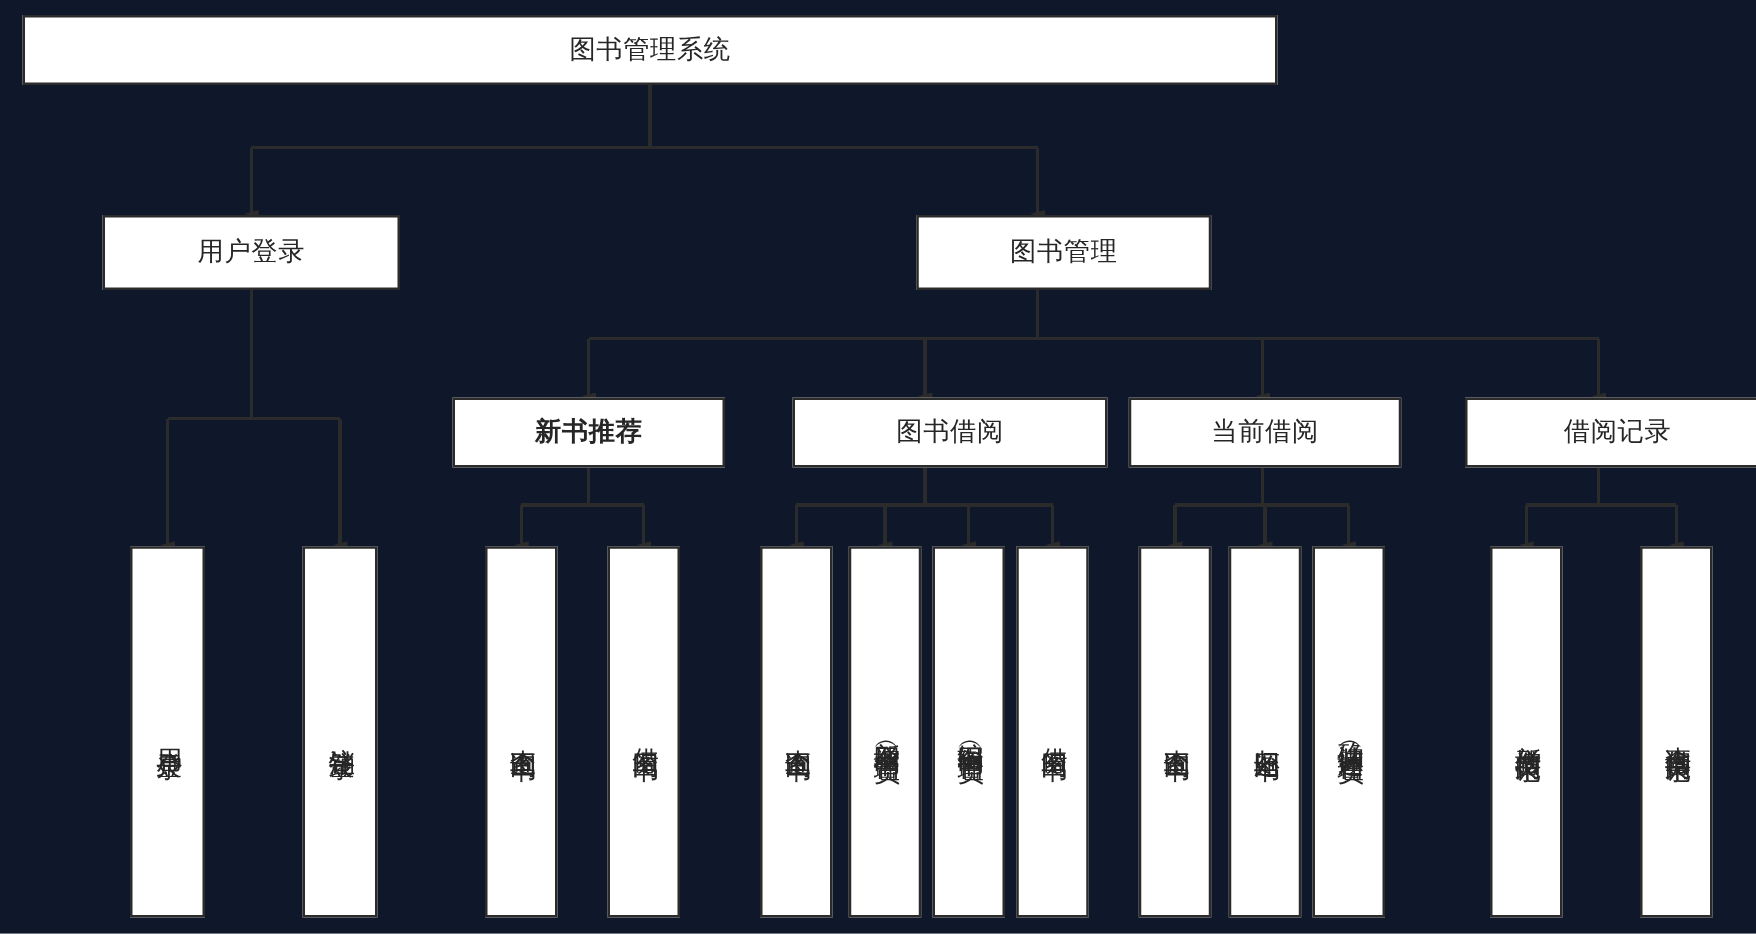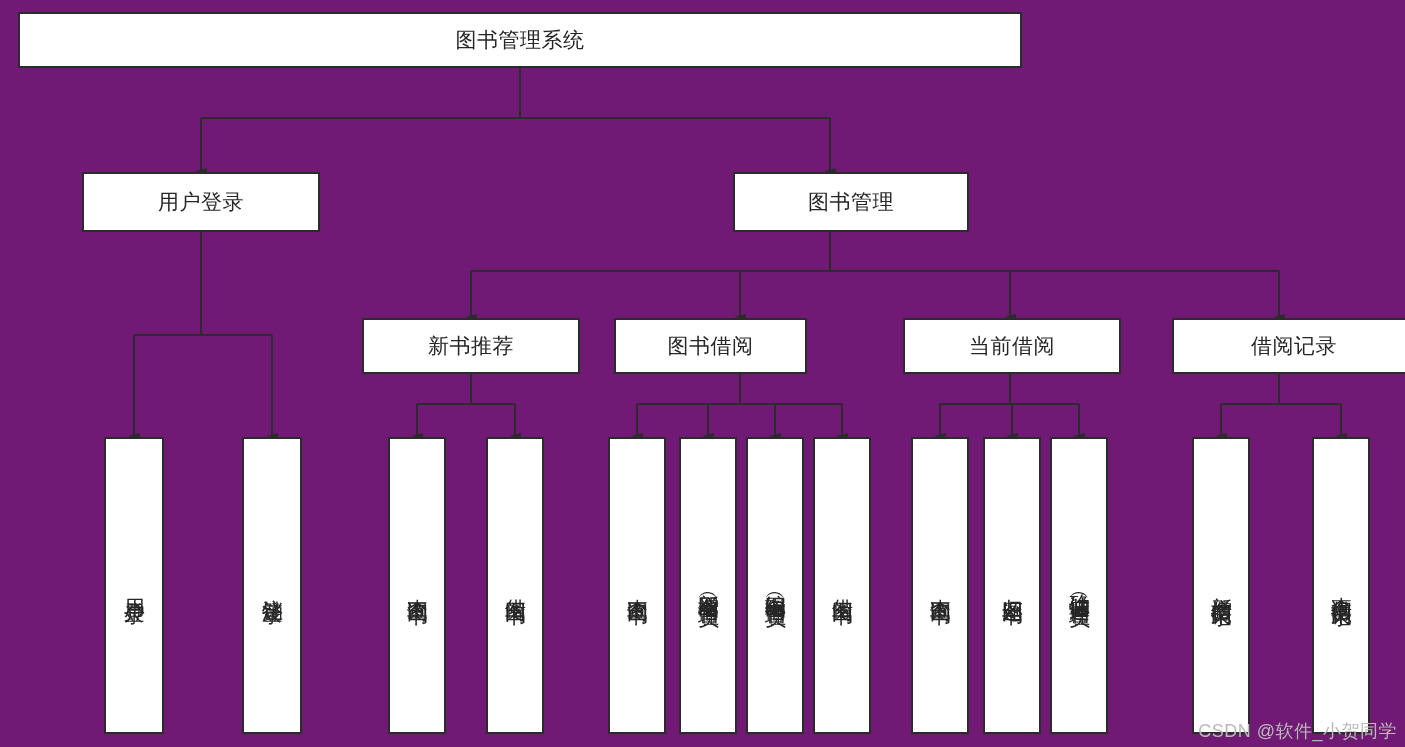--- a/index.html
+++ b/index.html
@@ -11,21 +11,21 @@
     width: 1405px;
     height: 747px;
     font-family: "Liberation Sans", "DejaVu Sans", sans-serif;
     overflow: hidden;
     position: relative;
   }
   #diagram-root {
     position: relative;
     width: 1405px;
     height: 747px;
-    background: #701a75;
+    background: #0f172a;
   }
   svg#edges {
     position: absolute;
     left: 0;
     top: 0;
     width: 1405px;
     height: 747px;
   }
   .node {
     position: absolute;
@@ -126,24 +126,24 @@
   <div id="nodes-layer">
       <div class="node horizontal" style="left: 18px; top: 12px; width: 1004px; height: 56px;">
         <span class="label">图书管理系统</span>
       </div>
       <div class="node horizontal" style="left: 82px; top: 172px; width: 238px; height: 60px;">
         <span class="label">用户登录</span>
       </div>
       <div class="node horizontal" style="left: 712px; top: 172px; width: 236px; height: 60px; margin-left: 21px;">
         <span class="label">图书管理</span>
       </div>
-      <div class="node horizontal" style="left: 362px; top: 318px; width: 218px; height: 56px;">
+      <div class="node horizontal" style="left: 362px; top: 318px; width: 218px; height: 56px; font-weight: bold;">
         <span class="label">新书推荐</span>
       </div>
-      <div class="node horizontal" style="left: 614px; top: 318px; width: 193px; height: 56px;">
+      <div class="node horizontal" style="left: 634px; top: 318px; width: 252px; height: 56px;">
         <span class="label">图书借阅</span>
       </div>
       <div class="node horizontal" style="left: 903px; top: 318px; width: 218px; height: 56px;">
         <span class="label">当前借阅</span>
       </div>
       <div class="node horizontal" style="left: 1172px; top: 318px; width: 244px; height: 56px;">
         <span class="label">借阅记录</span>
       </div>
       <div class="node vertical" style="left: 104px; top: 437px; width: 60px; height: 297px;">
         <span class="label">用户登录</span>
@@ -179,14 +179,13 @@
         <span class="label">确认归还（管理员）</span>
       </div>
       <div class="node vertical" style="left: 1192px; top: 437px; width: 58px; height: 297px;">
         <span class="label">新增借阅记录</span>
       </div>
       <div class="node vertical" style="left: 1312px; top: 437px; width: 58px; height: 297px;">
         <span class="label">查询借阅记录</span>
       </div>
     </div>
 
-  <div class="watermark">CSDN @软件_小贺同学</div>
 </div>
 
 </body></html>

